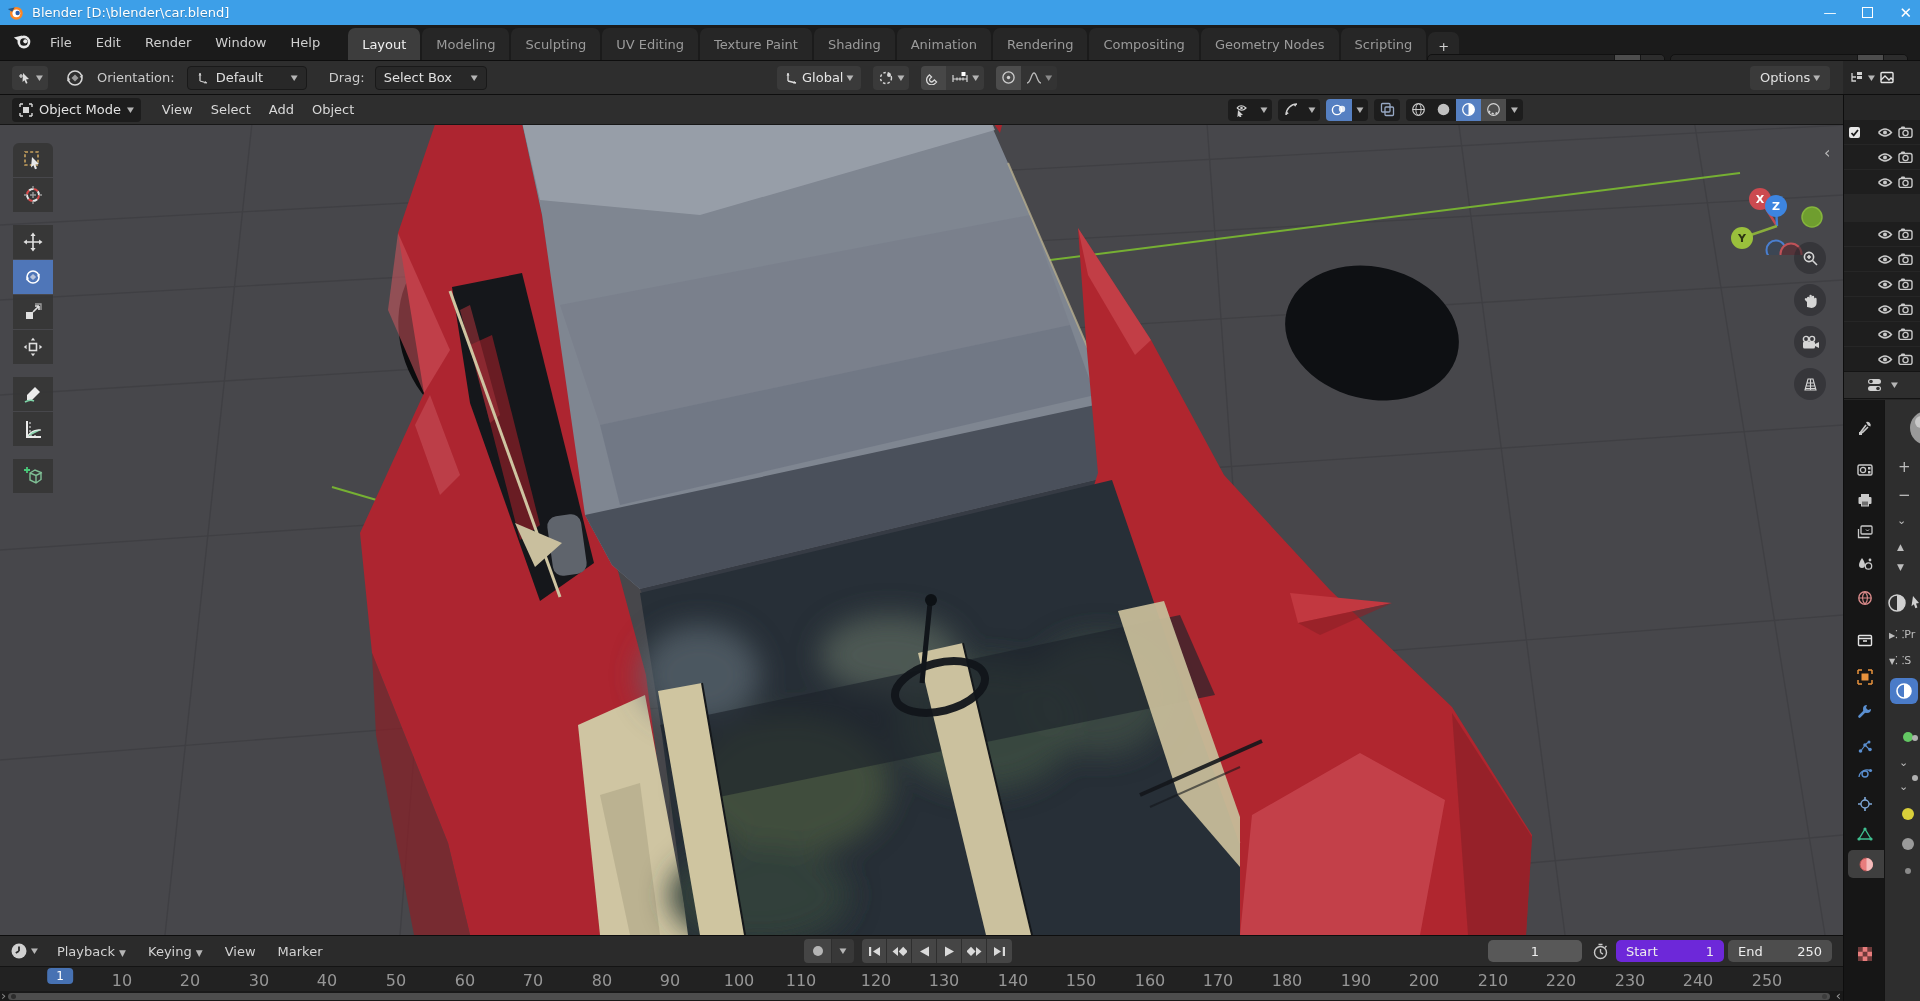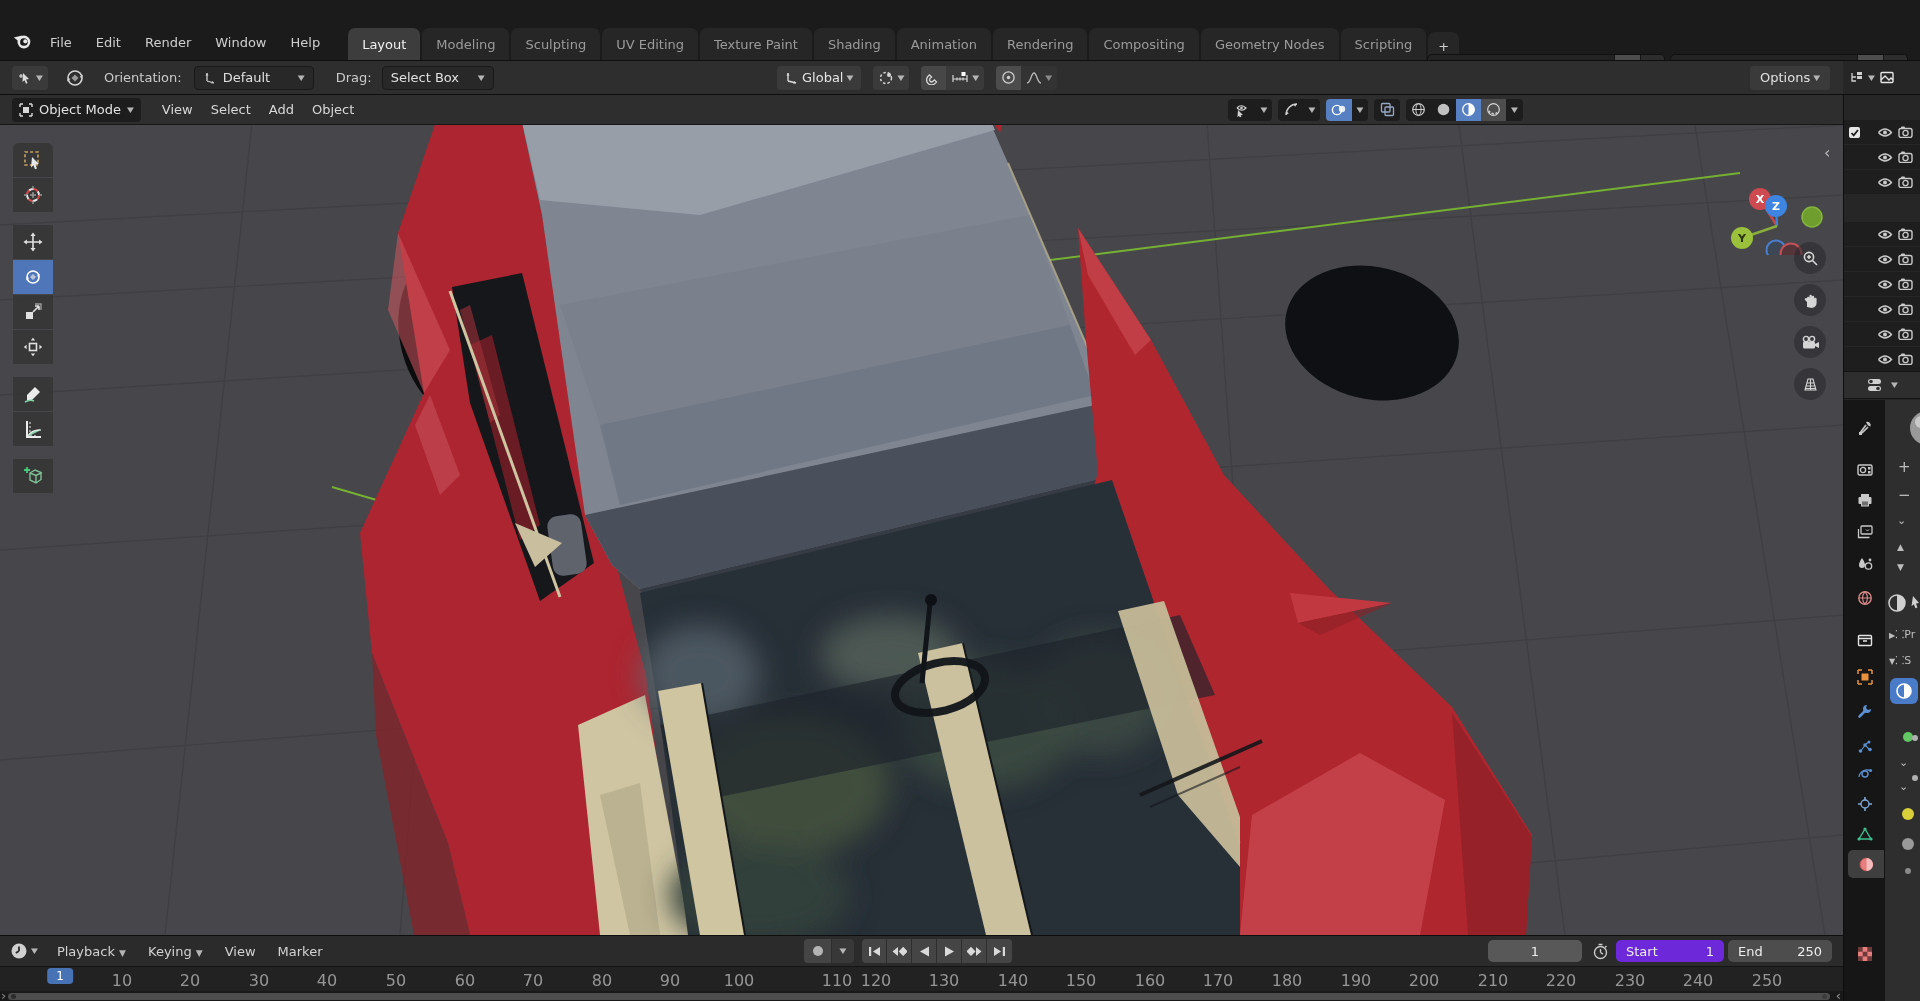--- a/index.html
+++ b/index.html
@@ -83,20 +83,34 @@
   .tl-scroll{position:absolute;left:0;top:55px;width:100%;height:11px;background:#191919}
   .tl-scroll .bar{position:absolute;left:8px;top:2px;width:1822px;height:7px;background:#4d4d4d;border-radius:4px}
   .numfield{position:absolute;height:22px;border-radius:5px;display:flex;align-items:center;color:#ededed}
   svg{display:block}
 </style>
 </head>
 <body>
 
 <div class="app">
 
+  <div class="abs titlebar">
+    <svg width="17" height="17" style="margin-left:7px" viewBox="0 0 20 20">
+      <circle cx="11" cy="11" r="7.5" fill="#ff8623"></circle>
+      <circle cx="11" cy="11" r="4.6" fill="#fff"></circle>
+      <circle cx="12.5" cy="10.5" r="2.6" fill="#2a5ca8"></circle>
+      <path d="M1,6 L9,4 L6,9 Z" fill="#265787"></path>
+    </svg>
+    <span class="ttl">Blender [D:\blender\car.blend]</span>
+    <div class="winbtns">
+      <span>—</span>
+      <span style="font-size:11px;border:1.5px solid #fff;width:11px;height:11px;display:inline-block"></span>
+      <span style="font-size:15px">✕</span>
+    </div>
+  </div>
 
   <div class="abs topbar">
     <svg class="abs" style="left:12px;top:7px" width="22" height="20" viewBox="0 0 24 20">
       <circle cx="13" cy="10" r="7" fill="#e8e8e8"></circle>
       <circle cx="13" cy="10" r="4.2" fill="#1b1b1b"></circle>
       <circle cx="14.5" cy="9.3" r="2.2" fill="#e8e8e8"></circle>
       <path d="M2,5 L11,3 L7,9 Z" fill="#e8e8e8"></path>
     </svg>
     <div class="menus">
       <span>File</span>
@@ -166,21 +180,21 @@
         <path d="M2,6 h4 M4,4 v4" stroke="#dcdcdc" stroke-width="1.2"></path>
       </svg>
       <span class="chev">▼</span>
     </div>
     <svg width="26" height="24" style="margin-left:14px" viewBox="0 0 26 24">
       <path d="M6,12 a7,7 0 0 1 14,0" fill="none" stroke="#d5d5d5" stroke-width="1.6"></path>
       <path d="M20,12 a7,7 0 0 1 -14,0" fill="none" stroke="#d5d5d5" stroke-width="1.6"></path>
       <path d="M20,12 l-2.5,-1 l3.5,-2.5 z M6,12 l2.5,1 l-3.5,2.5 z" fill="#d5d5d5"></path>
       <rect x="10.5" y="9.5" width="5" height="5" transform="rotate(45 13 12)" fill="#9a9a9a"></rect>
     </svg>
-    <span class="lbl" style="margin-left:16px">Orientation:</span>
+    <span class="lbl" style="margin-left:9px">Orientation:</span>
     <div class="field" style="margin-left:12px;width:120px">
       <svg width="14" height="14" viewBox="0 0 14 14">
         <path d="M4,2 v8 M4,10 l7,2" stroke="#d0d0d0" stroke-width="1.3" fill="none"></path>
         <path d="M4,2 l-1.5,2.5 h3 Z M11,12 l-2.8,0.6 l1,-2.6 Z" fill="#d0d0d0"></path>
       </svg>
       <span style="flex:1">Default</span>
       <span class="chev">▼</span>
     </div>
     <span class="lbl" style="margin-left:22px">Drag:</span>
     <div class="field" style="margin-left:10px;width:112px">
@@ -902,21 +916,21 @@
       <span class="tick" style="left:122px">10</span>
       <span class="tick" style="left:190px">20</span>
       <span class="tick" style="left:259px">30</span>
       <span class="tick" style="left:327px">40</span>
       <span class="tick" style="left:396px">50</span>
       <span class="tick" style="left:465px">60</span>
       <span class="tick" style="left:533px">70</span>
       <span class="tick" style="left:602px">80</span>
       <span class="tick" style="left:670px">90</span>
       <span class="tick" style="left:739px">100</span>
-      <span class="tick" style="left:837px">110</span>
+      <span class="tick" style="left:801px">110</span>
       <span class="tick" style="left:876px">120</span>
       <span class="tick" style="left:944px">130</span>
       <span class="tick" style="left:1013px">140</span>
       <span class="tick" style="left:1081px">150</span>
       <span class="tick" style="left:1150px">160</span>
       <span class="tick" style="left:1218px">170</span>
       <span class="tick" style="left:1287px">180</span>
       <span class="tick" style="left:1356px">190</span>
       <span class="tick" style="left:1424px">200</span>
       <span class="tick" style="left:1493px">210</span>

